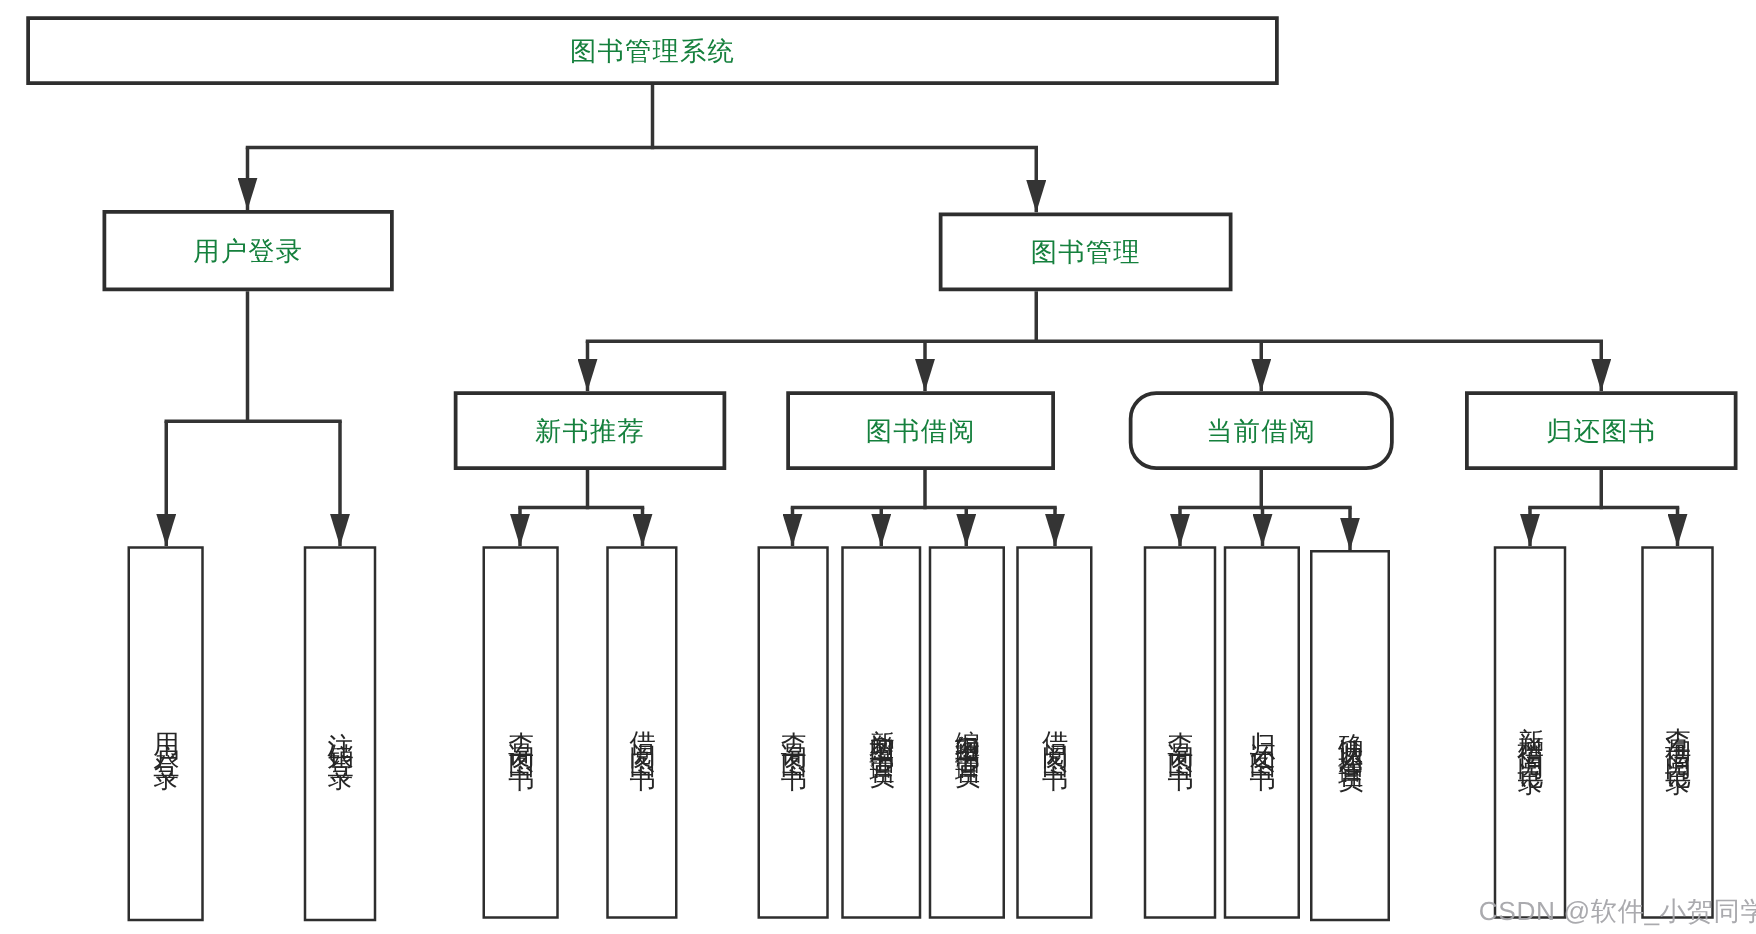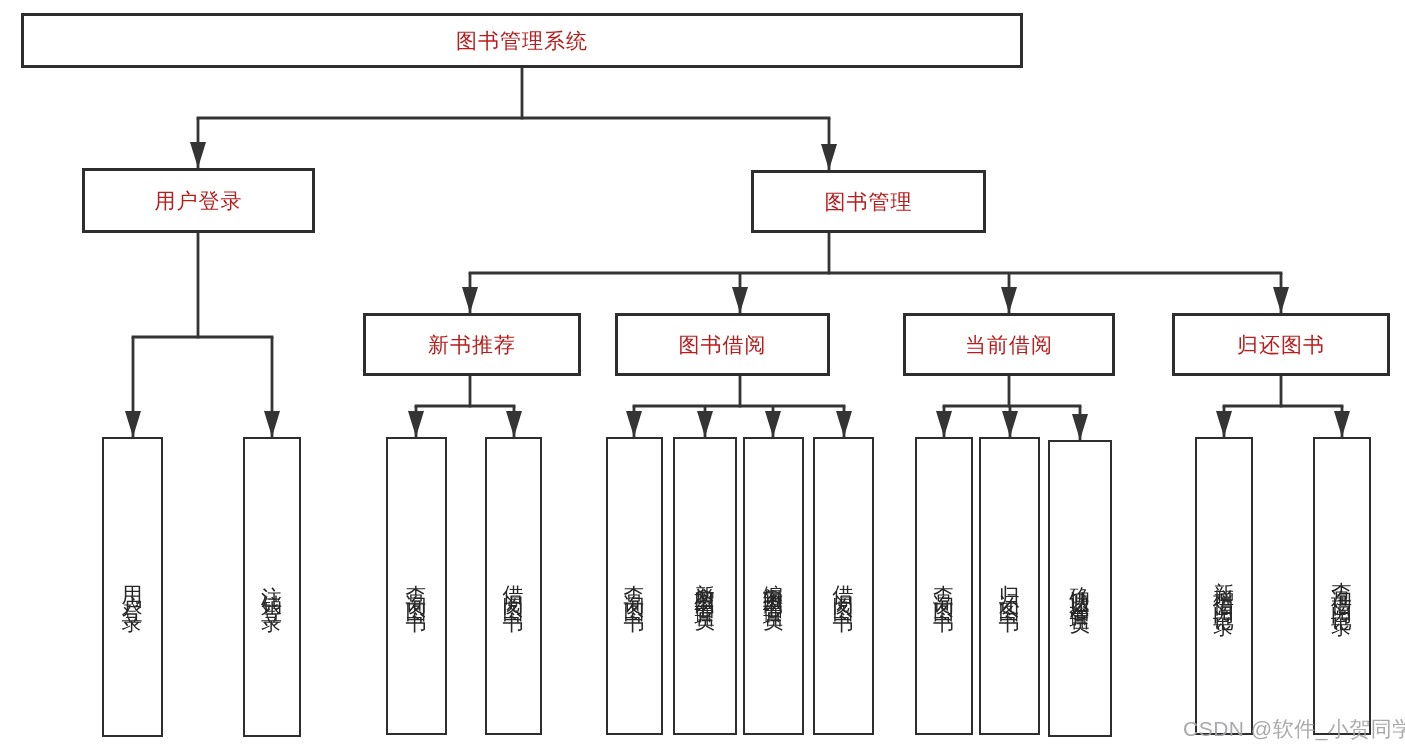--- a/index.html
+++ b/index.html
@@ -25,21 +25,21 @@
     pointer-events: none;
   }
   .hbox {
     position: absolute;
     box-sizing: border-box;
     background: #ffffff;
     border: 3px solid #2e2e2e;
     display: flex;
     align-items: center;
     justify-content: center;
-    color: #b91c1c;
+    color: #15803d;
     font-size: 21px;
     letter-spacing: 1px;
     z-index: 2;
   }
   .vbox {
     position: absolute;
     box-sizing: border-box;
     background: #ffffff;
     border: 2px solid #2e2e2e;
     display: flex;
@@ -128,24 +128,24 @@
   <div class="hbox" style="left:82px; top:168px; width:233px; height:65px;">
     <span>用户登录</span>
   </div>
   <div class="hbox" style="left:751px; top:170px; width:235px; height:63px;">
     <span>图书管理</span>
   </div>
 
   <div class="hbox" style="left:363px; top:313px; width:218px; height:63px;">
     <span>新书推荐</span>
   </div>
-  <div class="hbox" style="left:615px; top:313px; width:215px; height:63px;justify-content:center;">
+  <div class="hbox" style="left:629px; top:313px; width:215px; height:63px;justify-content:center;">
     <span>图书借阅</span>
   </div>
-  <div class="hbox" style="left:903px; top:313px; width:212px; height:63px;">
+  <div class="hbox" style="left:903px; top:313px; width:212px; height:63px;border-radius:22px;">
     <span>当前借阅</span>
   </div>
   <div class="hbox" style="left:1172px; top:313px; width:218px; height:63px;">
     <span>归还图书</span>
   </div>
 
   <div class="vbox" style="left:102px; top:437px; width:61px; height:300px;">
     <span class="vtext">用户登录</span>
   </div>
   <div class="vbox" style="left:243px; top:437px; width:58px; height:300px;">

